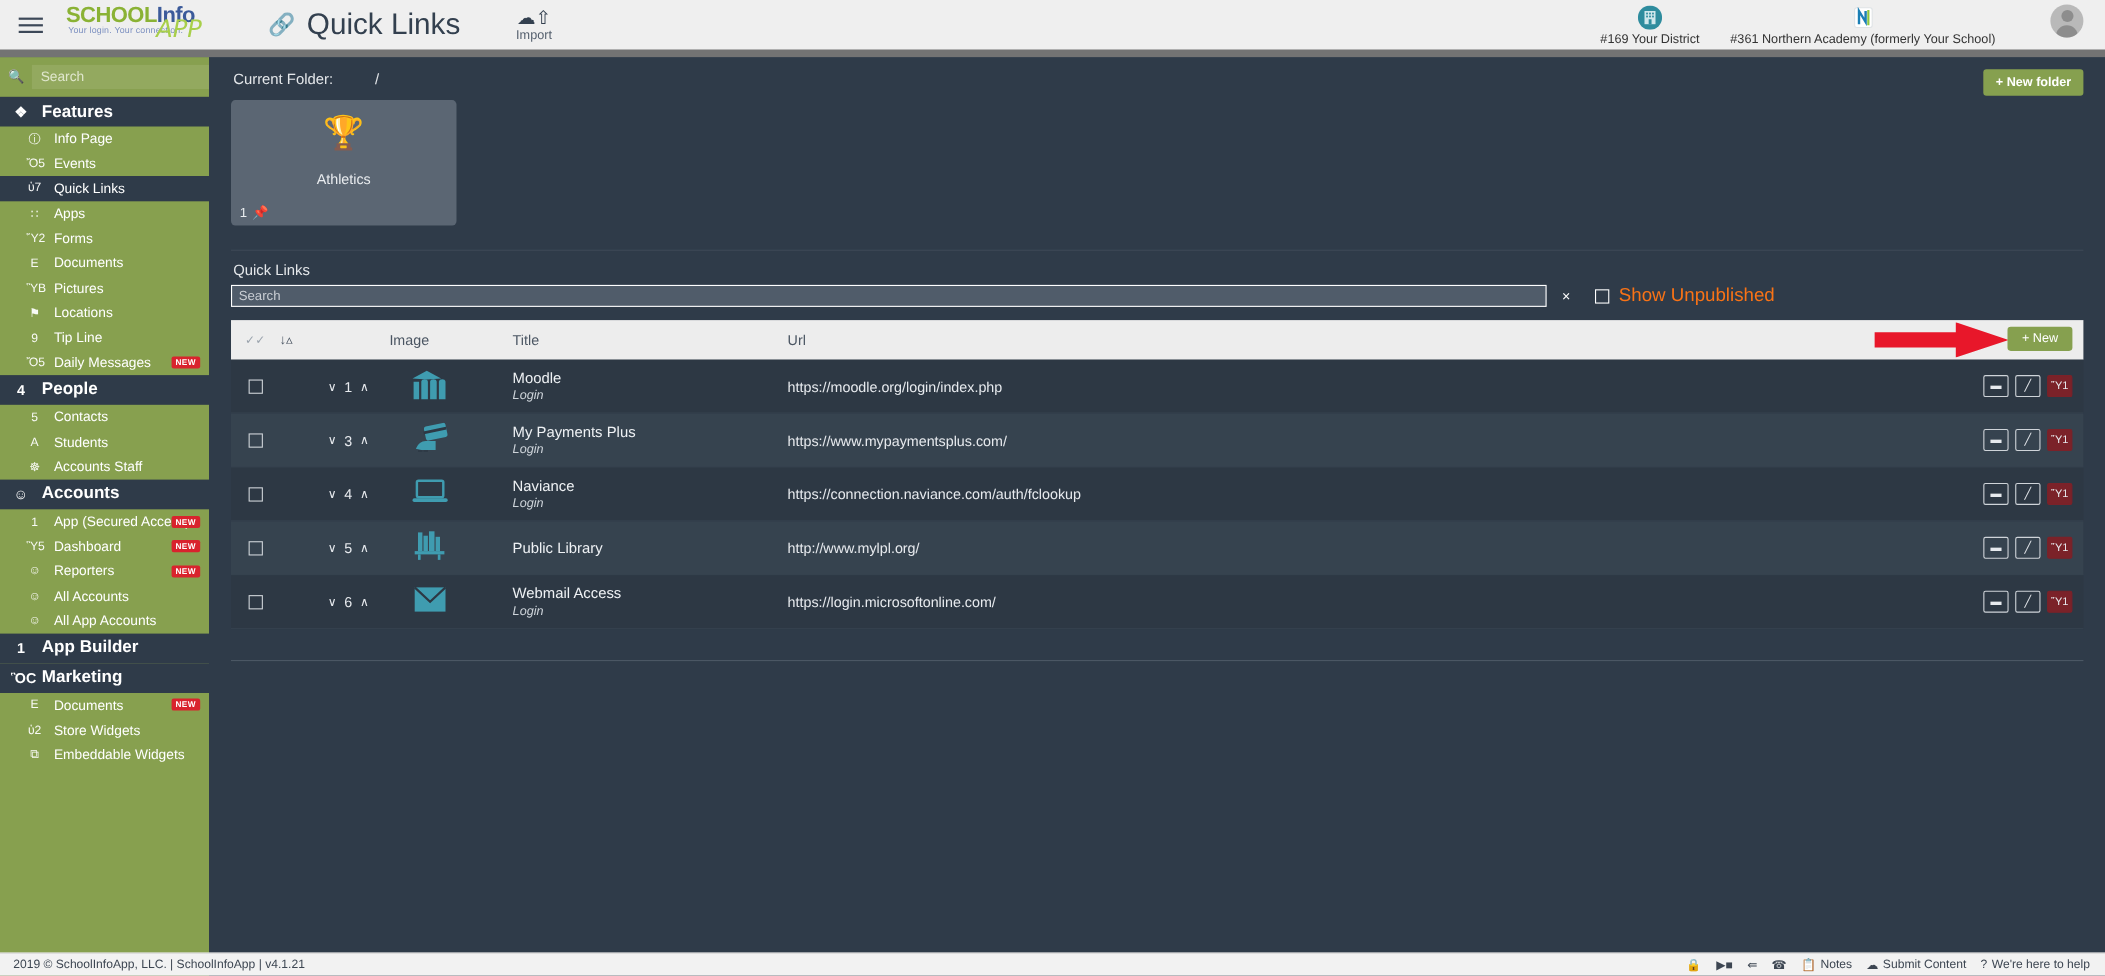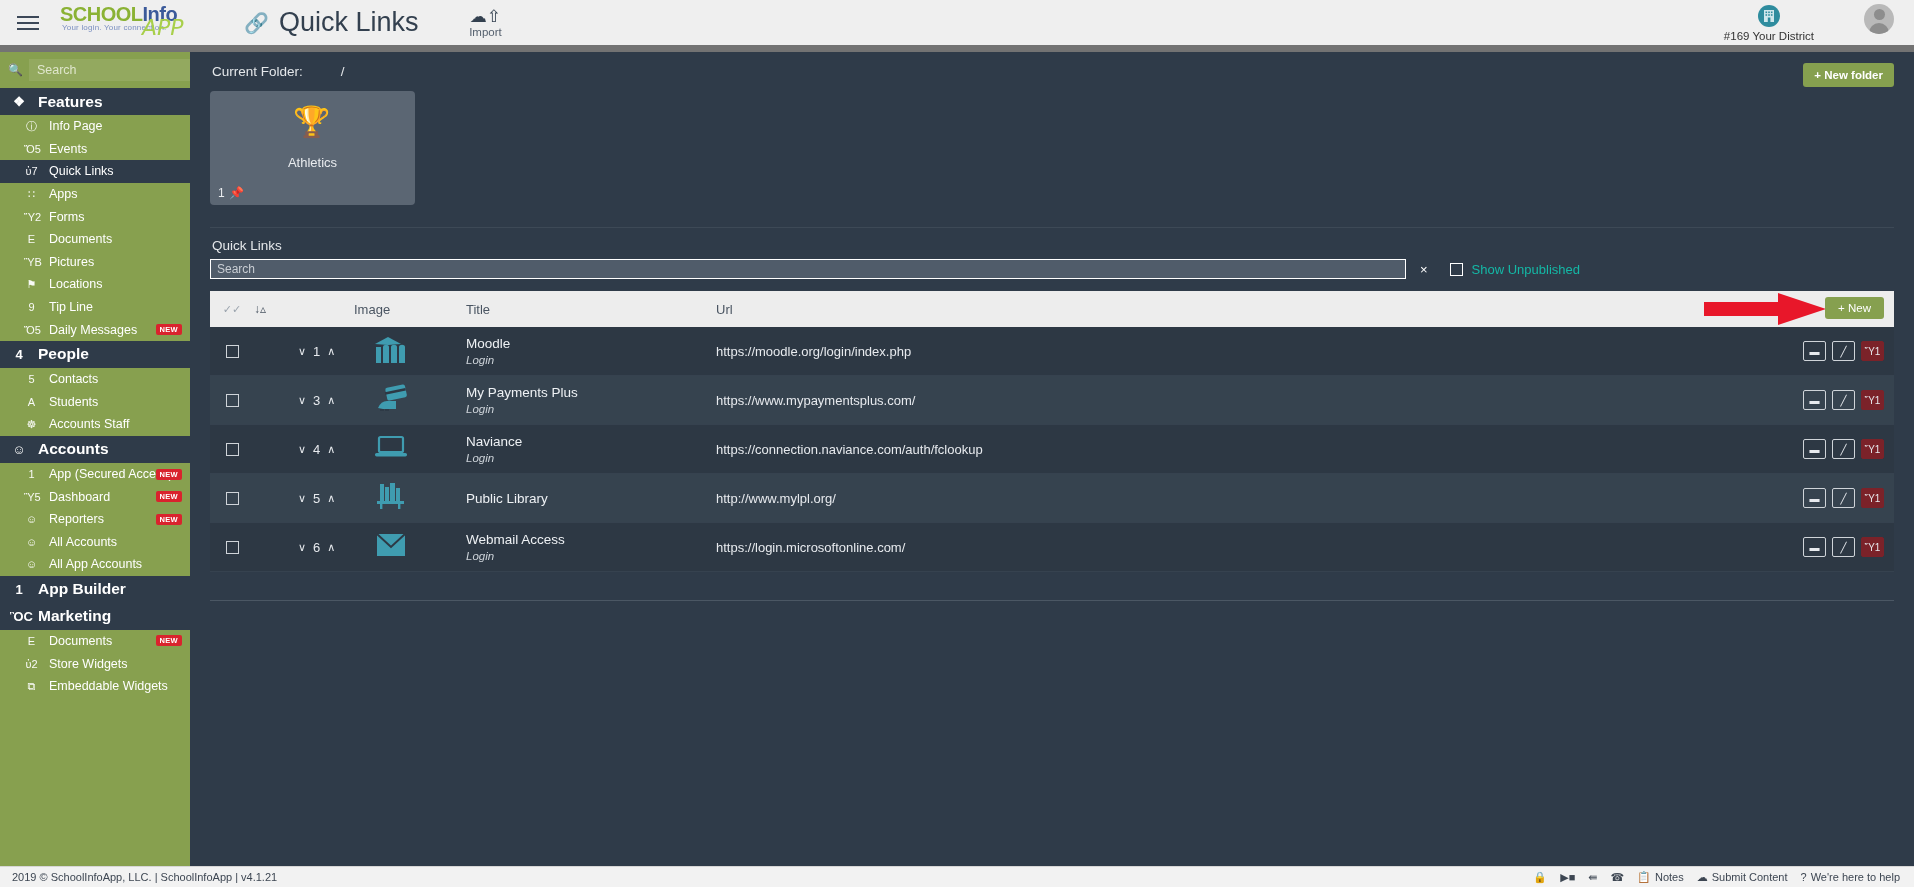--- a/index.html
+++ b/index.html
@@ -115,21 +115,21 @@
     width: 1196px; height: 20px; background: #505c6a; border: 1px solid #fff;
     color: #e7eaed; font-size: 12px; padding: 0 6px; outline: none;
     font-family: "Liberation Sans", sans-serif;
   }
   .search-row input::placeholder { color: #c9ced4; }
   .search-clear { color: #fff; font-size: 13px; margin: 0 22px 0 14px; cursor: pointer; }
   .chk-box {
     width: 13px; height: 13px; border: 1px solid #fff; background: transparent;
     display: inline-block; cursor: pointer;
   }
-  .chk-lbl { color: #14b8a6; font-size: 13px; margin-left: 9px; }
+  .chk-lbl { color: #f97316; font-size: 17px; margin-left: 9px; }
 
   
   .table { margin-top: 12px; width: 1684px; }
   .thead {
     height: 36px; background: #ededed; display: flex; align-items: center;
     position: relative; color: #4a5562; font-size: 13px;
   }
   .th-check { width: 44px; text-align: center; color: #9aa3ad; font-size: 11px; }
   .th-sort  { width: 100px; color: #4a5562; font-size: 12px; }
   .th-image { width: 112px; }
@@ -221,20 +221,30 @@
             <rect x="10.2" y="6.5" width="1.6" height="1.6" fill="#2e8c9e"></rect>
             <rect x="12.9" y="6.5" width="1.6" height="1.6" fill="#2e8c9e"></rect>
             <rect x="7.5" y="9.2" width="1.6" height="1.6" fill="#2e8c9e"></rect>
             <rect x="10.2" y="9.2" width="1.6" height="1.6" fill="#2e8c9e"></rect>
             <rect x="12.9" y="9.2" width="1.6" height="1.6" fill="#2e8c9e"></rect>
             <rect x="9.8" y="12.5" width="2.6" height="4.5" fill="#2e8c9e"></rect>
           </svg>
       </div>
       <div class="nm">#169 Your District</div>
     </div>
+    <div class="org">
+      <div class="ico">
+        <svg width="22" height="22" viewBox="0 0 22 22">
+            <rect x="3" y="2" width="16" height="18" rx="2" fill="#fff" stroke="#dfe3e6"></rect>
+            <path d="M7 17 L7 5 L13 15 L13 5" stroke="#1b7fb5" stroke-width="2.2" fill="none"></path>
+            <path d="M14.5 4 L16.5 4 L16.5 18 L14.5 18 Z" fill="#8cc63e"></path>
+          </svg>
+      </div>
+      <div class="nm">#361 Northern Academy (formerly Your School)</div>
+    </div>
     <div class="avatar"></div>
   </div>
 </div>
 
 <div class="sidebar">
   <div class="side-search">
     <span class="mag">🔍</span>
     <input type="text" placeholder="Search" style="">
 
   </div>

